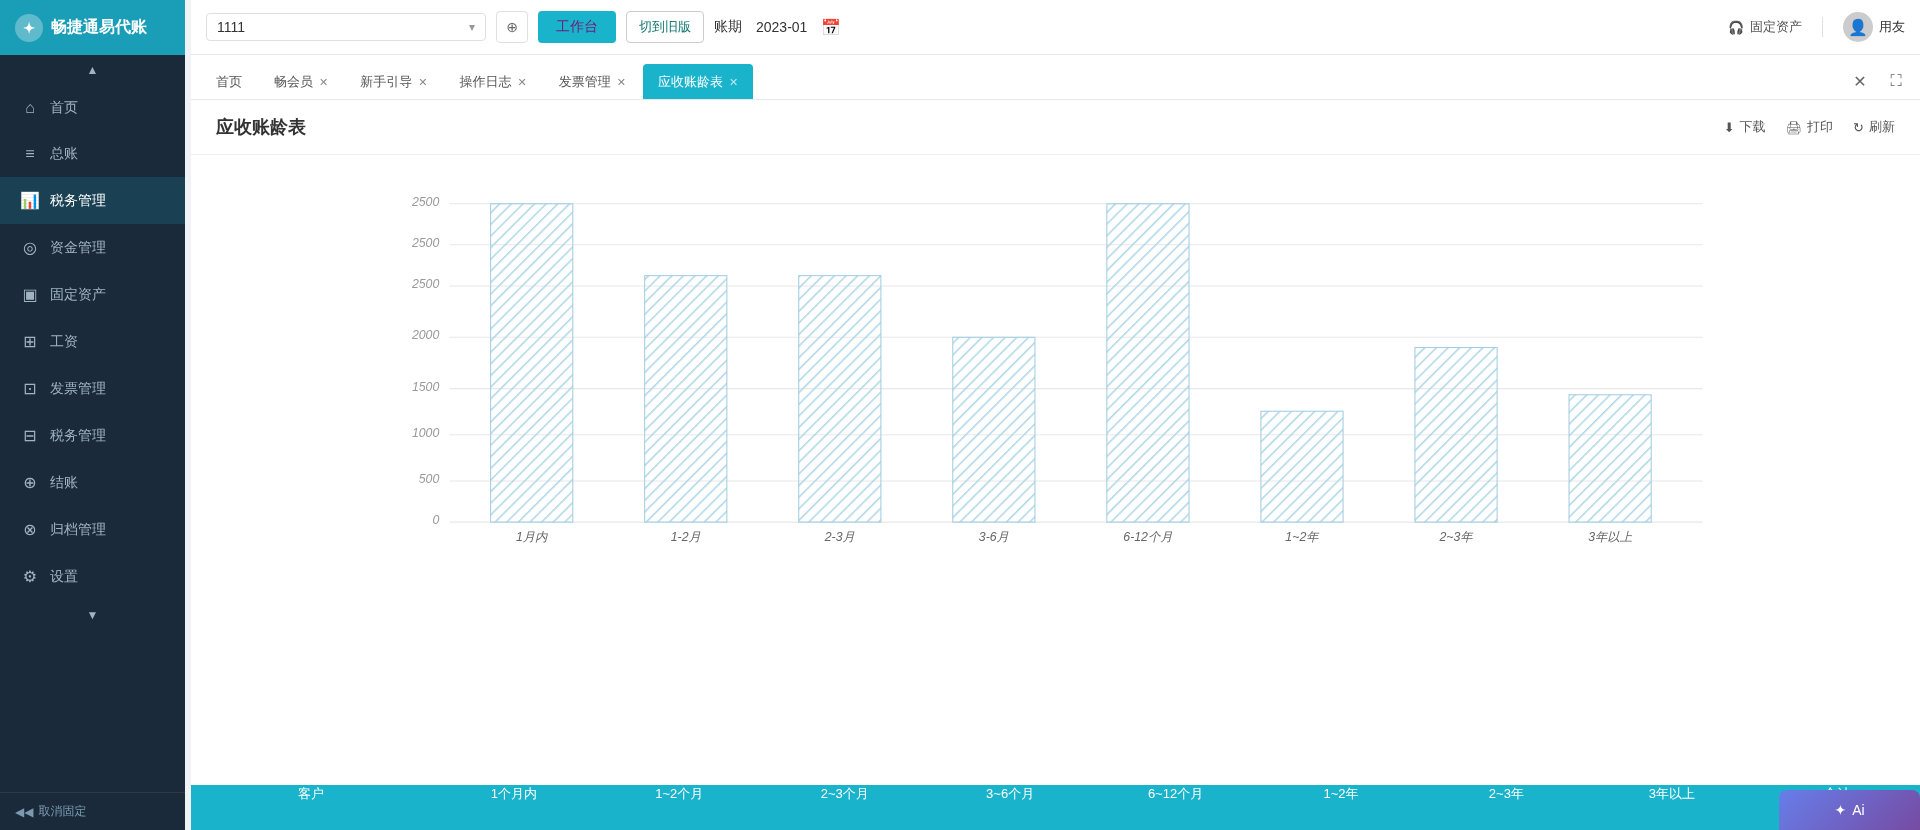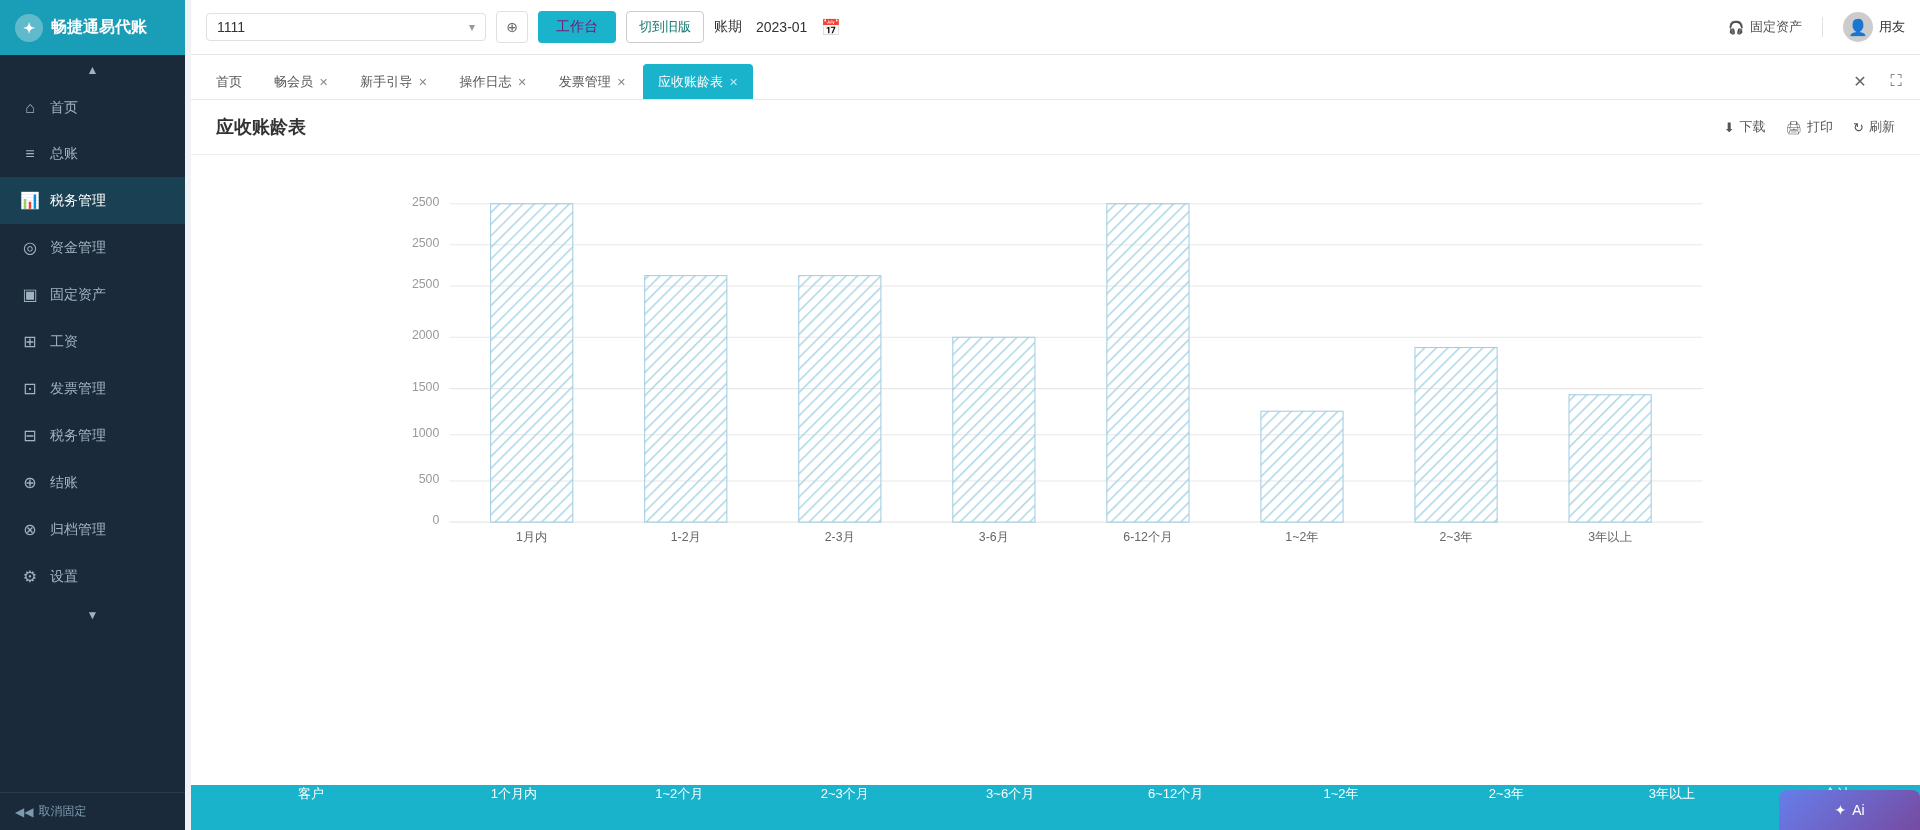--- a/index.html
+++ b/index.html
@@ -282,20 +282,21 @@
     }
 
     
     .chart-area {
       flex: 1;
       background: #fff;
       margin: 0;
       padding: 20px 30px 10px;
       overflow: hidden;
       position: relative;
+      font-style: italic;
     }
 
     
     .chart-svg {
       width: 100%;
       height: 380px;
     }
 
     
     .table-header {

